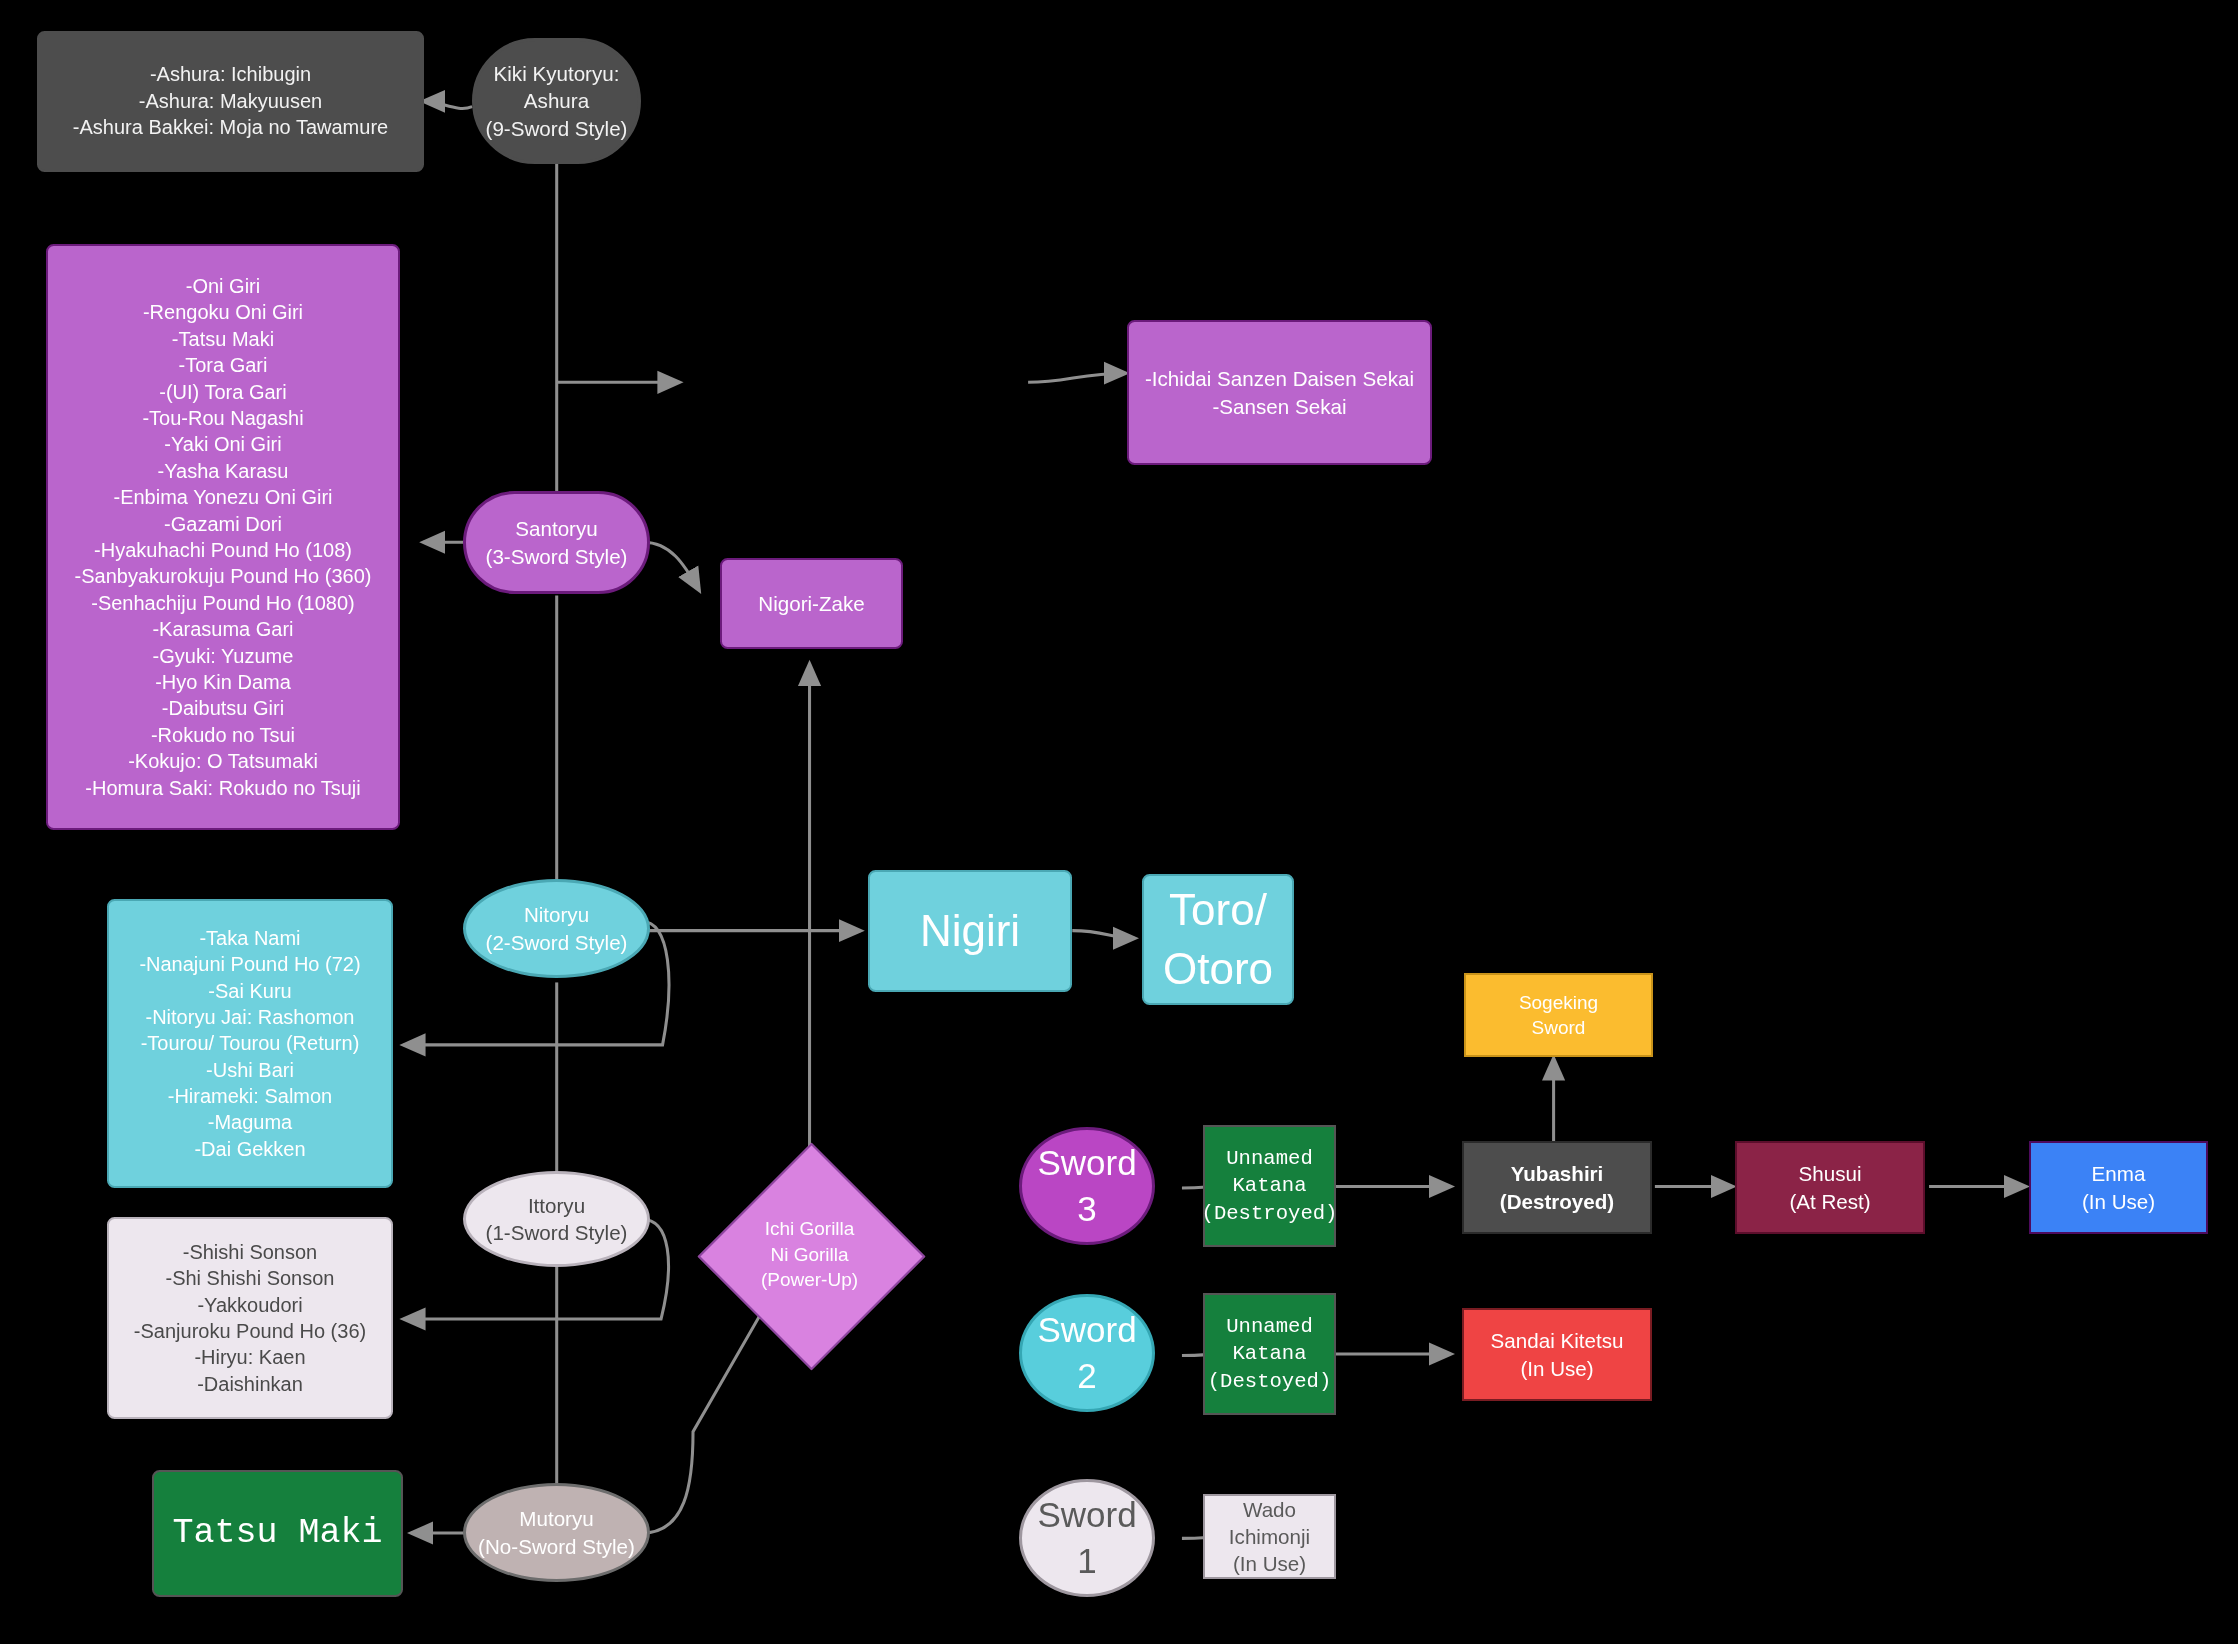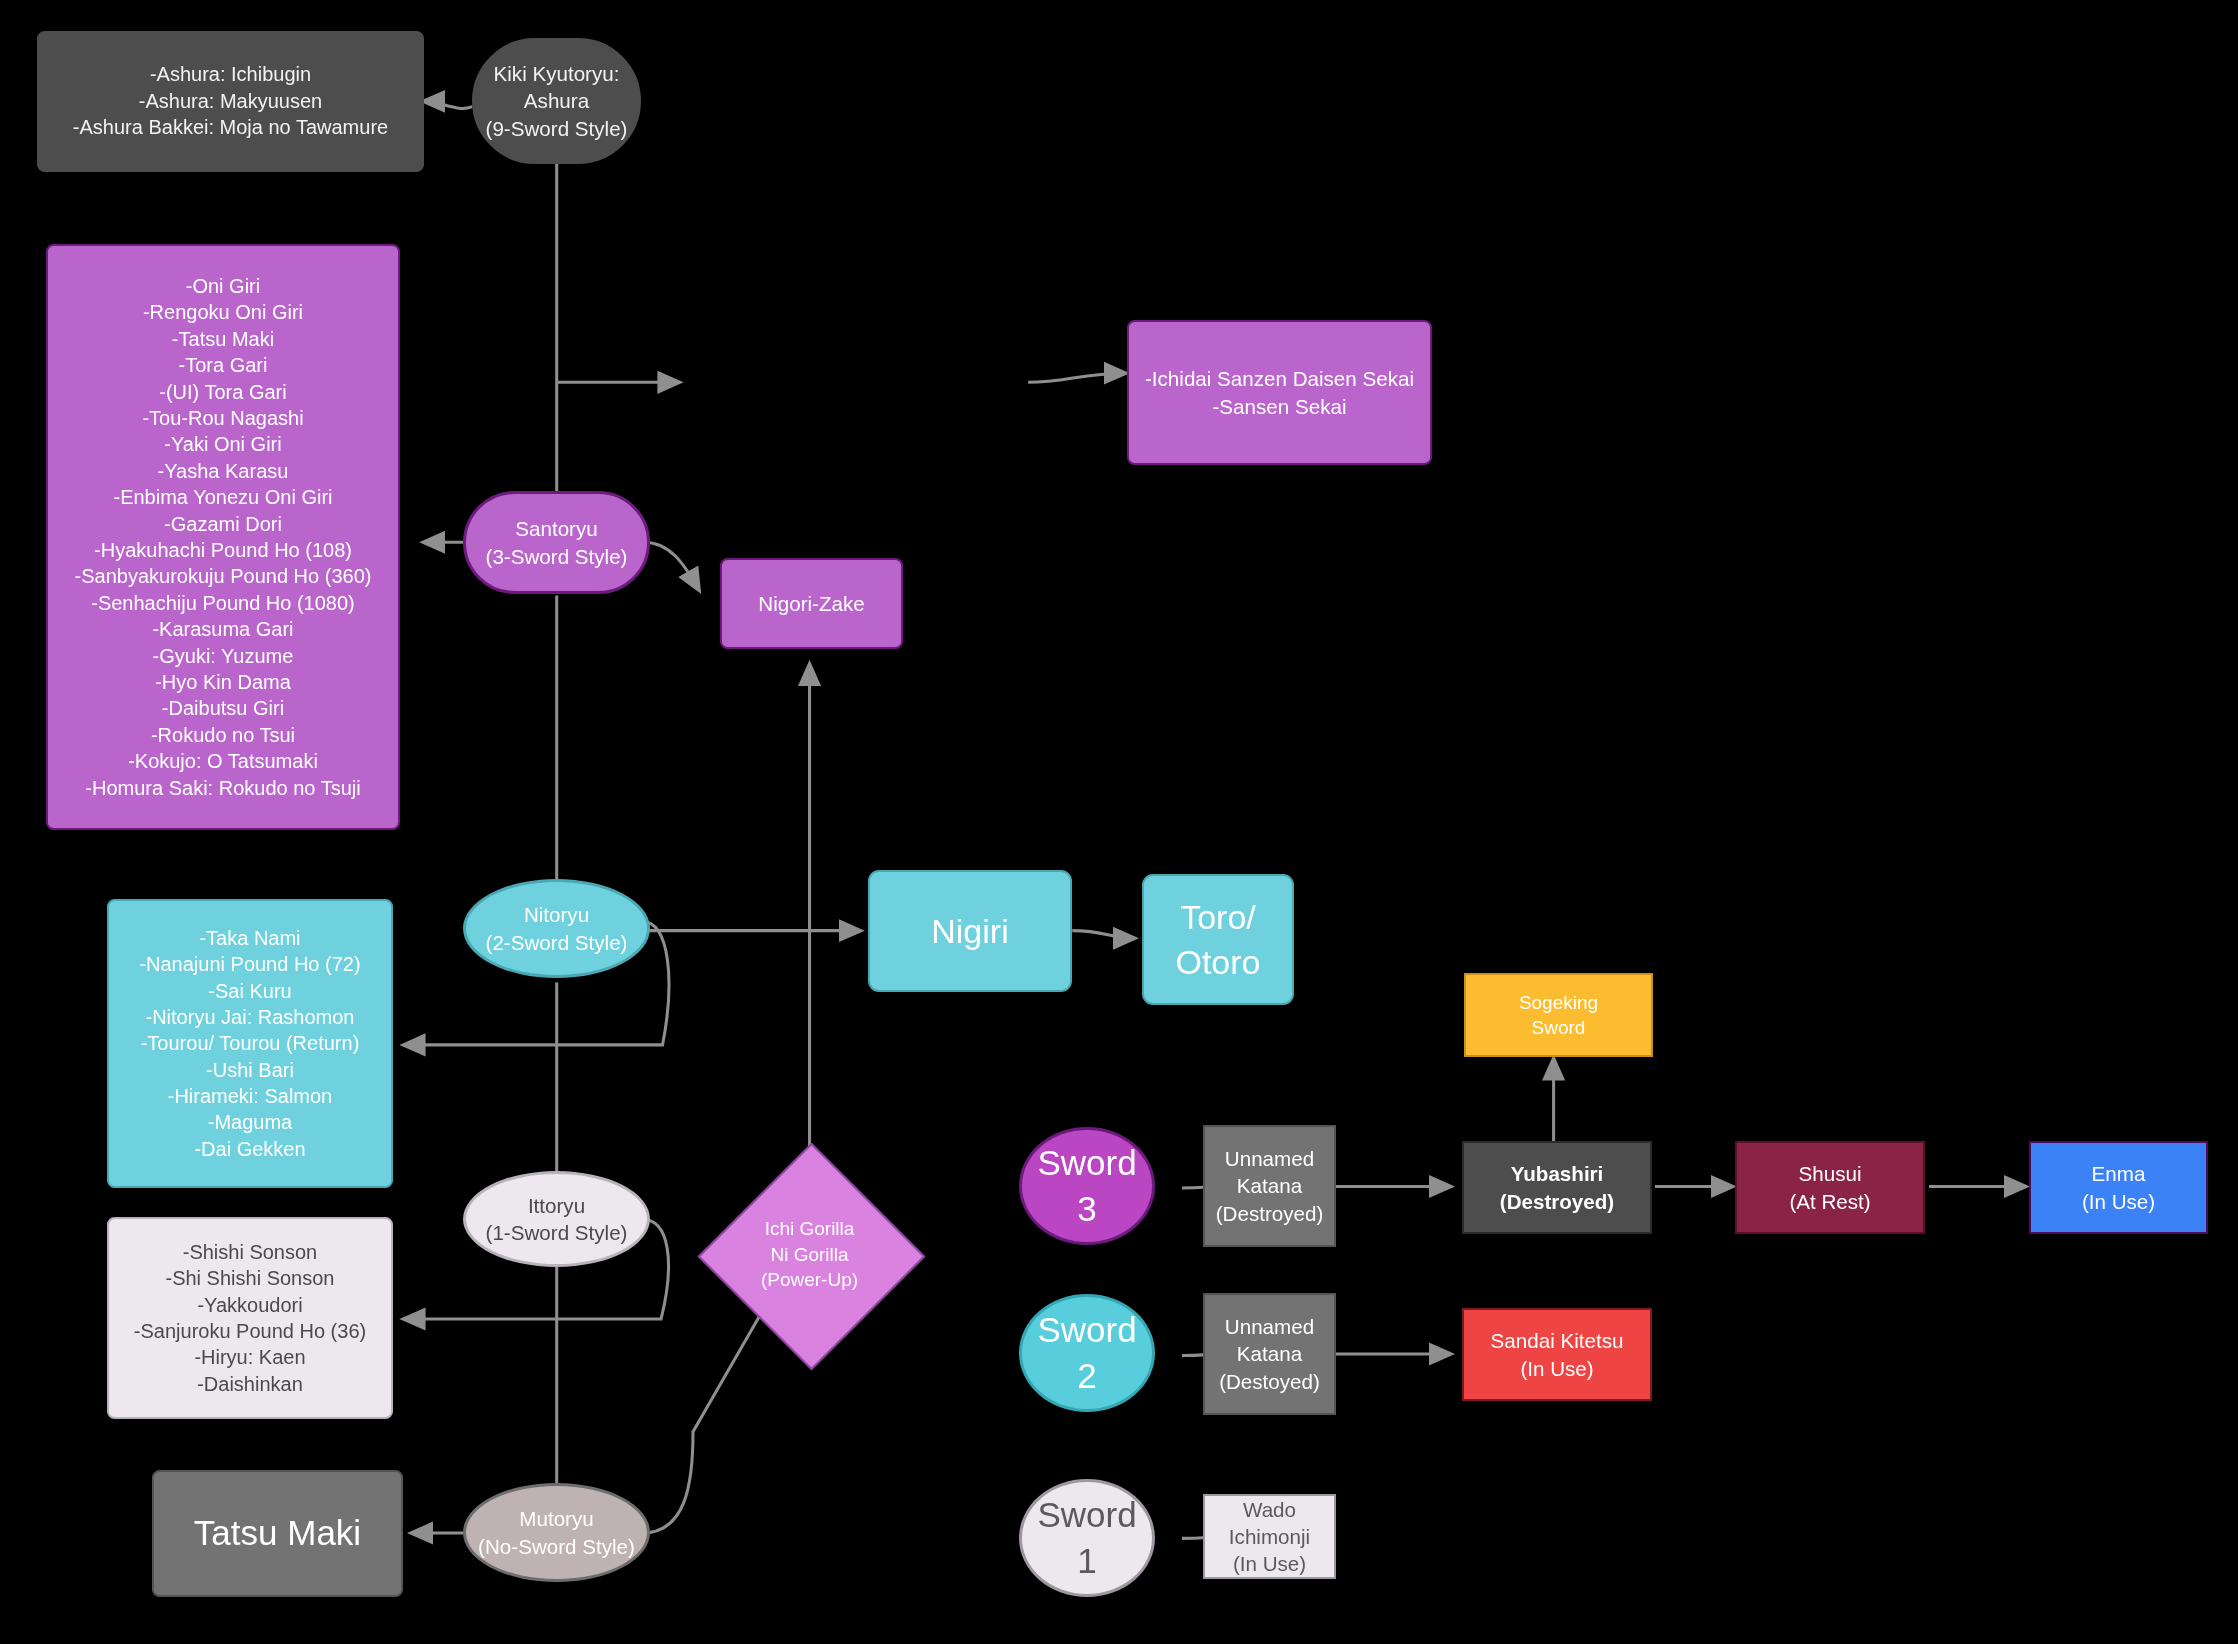--- a/index.html
+++ b/index.html
@@ -40,35 +40,35 @@
     text-align:center;white-space:pre-line;line-height:1.35;
     color:#ffffff;font-size:19px;
   }
 
   
   .c-dark   {background:#4D4D4D;border-color:#4D4D4D;color:#F2F2F2;}
   .c-purple {background:#BA65CC;border-color:#6C1B7C;color:#FFFFFF;}
   .c-cyan   {background:#6FD1DD;border-color:#4AA8B4;color:#FFFFFF;}
   .c-white  {background:#EDE7EE;border-color:#B9B2BB;color:#4A4A4A;}
   .c-taupe  {background:#BFB2B2;border-color:#6D6D6D;color:#FFFFFF;}
-  .c-taupe-d{background:#737373;border-color:#555555;color:#FFFFFF;}
+  .c-taupe-d{background:#15803d;border-color:#555555;color:#FFFFFF;font-family:Liberation Mono, monospace;}
   .c-gray   {background:#4D4D4D;border-color:#2B2B2B;color:#FFFFFF;}
   .c-orange {background:#FBBC2F;border-color:#C99319;color:#FFFFFF;}
   .c-maroon {background:#8B2347;border-color:#5C0E2C;color:#FFFFFF;}
   .c-enma   {background:#3b82f6;border-color:#4E0A5E;color:#FFFFFF;}
   .c-red    {background:#ef4444;border-color:#7A1C22;color:#FFFFFF;}
   .c-magenta{background:#BA46C4;border-color:#6C1B7C;color:#FFFFFF;}
   .c-cyanC  {background:#58CEDC;border-color:#35A7B4;color:#FFFFFF;}
   .c-whiteC {background:#EDE7EE;border-color:#9E979F;color:#5A5A5A;}
 
   .fs-list{font-size:20px;}
   .fs-md  {font-size:20.6px;}
   .fs-sm  {font-size:19px;}
   .fs-lg  {font-size:35px;}
-  .fs-xl  {font-size:34px;border-radius:11px;}
+  .fs-xl  {font-size:44px;}
 </style>
 </head>
 <body>
 
 <div id="stage">
 
   <svg id="edges" viewBox="0 0 2940 2160">
     <defs>
       <marker id="arw" markerWidth="9" markerHeight="9" refX="7.2" refY="4.5" orient="auto" markerUnits="strokeWidth">
         <path d="M0,0.7 L8.6,4.5 L0,8.3 z" fill="#8f8f8f"></path>

